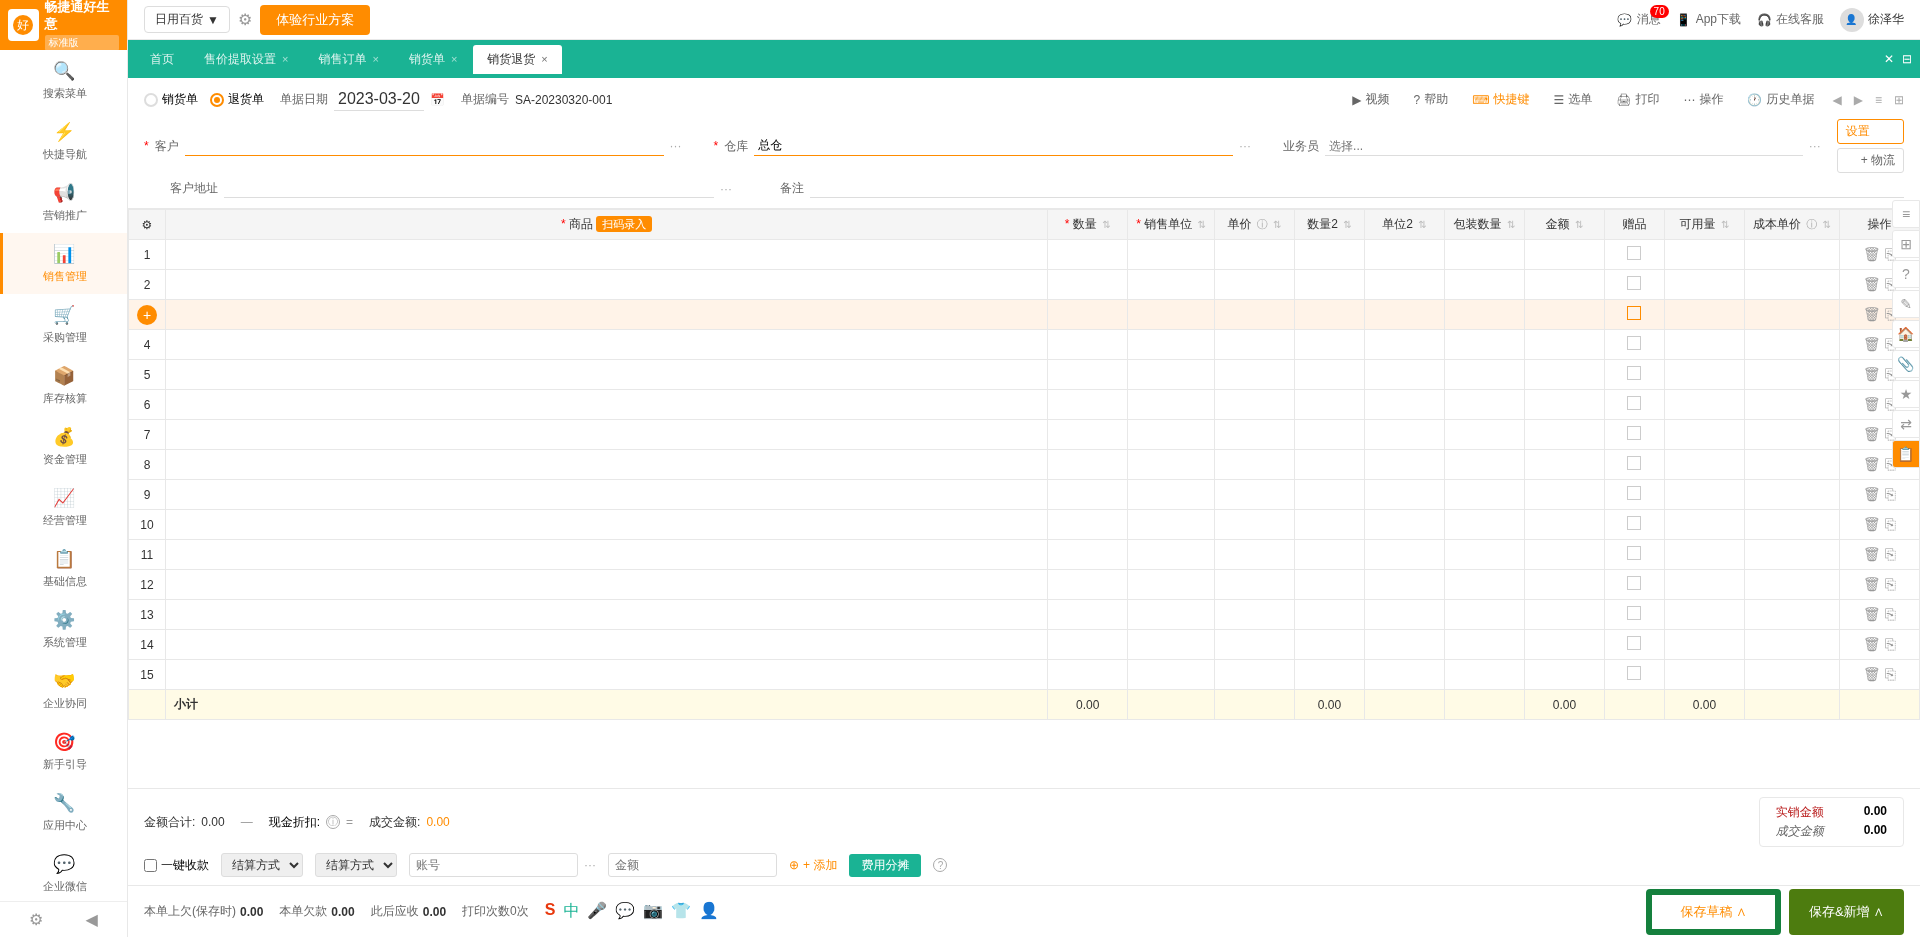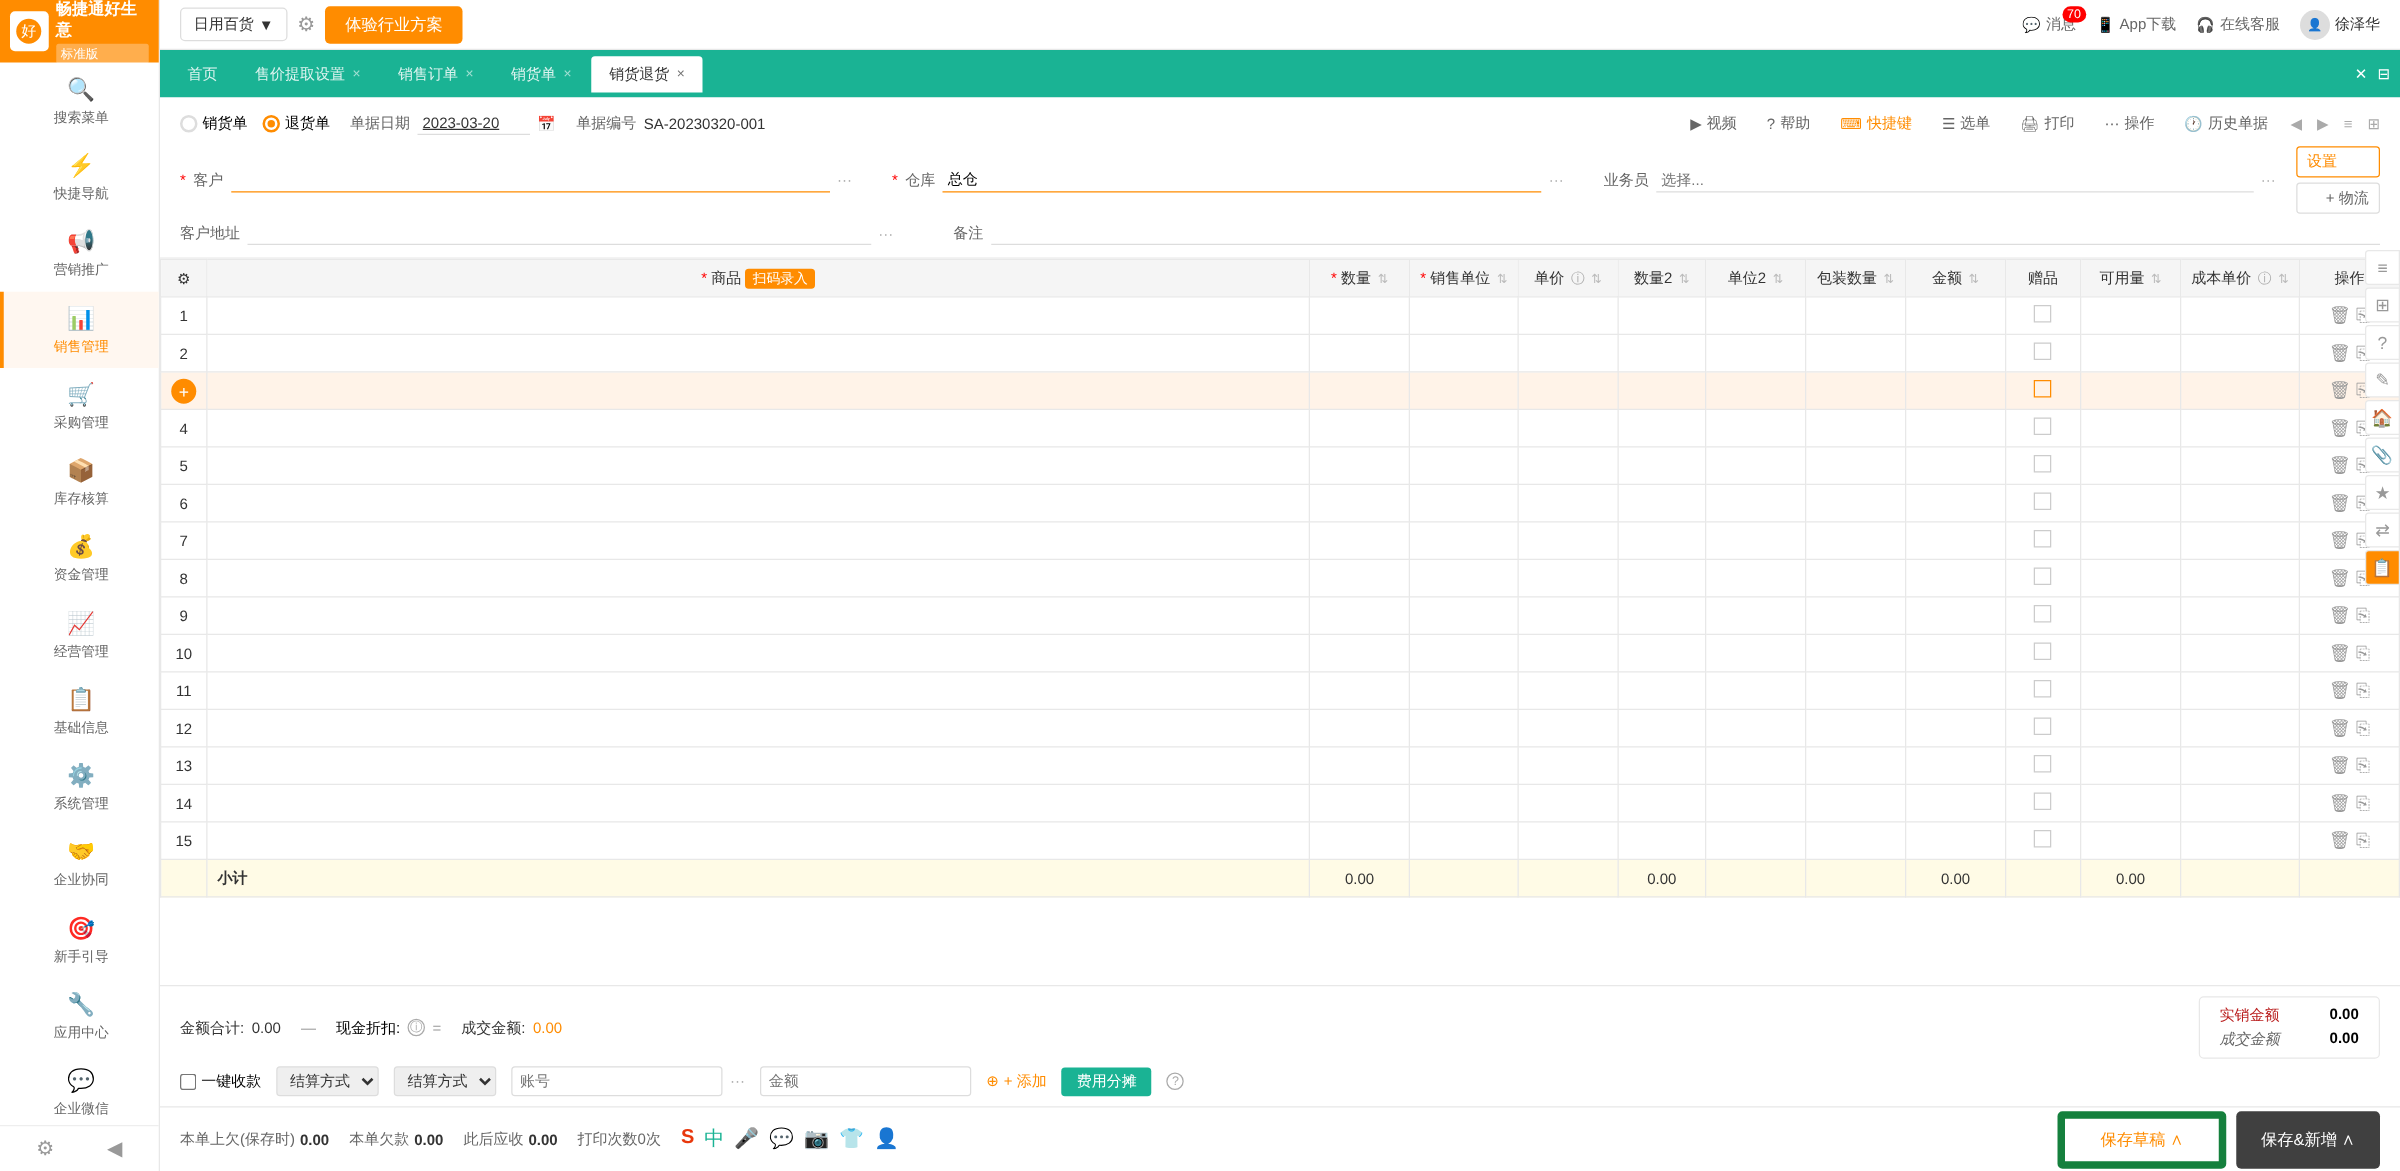--- a/index.html
+++ b/index.html
@@ -109,21 +109,21 @@
 
     
     .action-bar { height: 52px; background: #fff; border-top: 1px solid #e8e8e8; display: flex; align-items: center; justify-content: space-between; padding: 0 16px; flex-shrink: 0; }
     .action-bar-left { display: flex; align-items: center; gap: 16px; color: #666; }
     .action-bar-stat { display: flex; align-items: center; gap: 4px; }
     .action-bar-stat-val { color: #333; font-weight: bold; }
     .action-bar-print { display: flex; align-items: center; gap: 4px; color: #666; }
     .action-bar-icons { display: flex; gap: 8px; }
     .action-bar-right { display: flex; gap: 8px; }
     .btn-draft { background: #fff; border: 6px solid #15803d; color: #ff8c00; padding: 8px 28px; border-radius: 4px; cursor: pointer; font-size: 13px; display: flex; align-items: center; gap: 6px; }
-    .btn-save { background: #404040; border: none; color: #fff; padding: 4px 20px; border-radius: 4px; cursor: pointer; font-size: 13px; display: flex; align-items: center; gap: 6px; }
+    .btn-save { background: #4d7c0f; border: none; color: #fff; padding: 4px 20px; border-radius: 4px; cursor: pointer; font-size: 13px; display: flex; align-items: center; gap: 6px; }
 
     
     .right-sidebar { position: fixed; right: 0; top: 200px; display: flex; flex-direction: column; gap: 2px; z-index: 100; }
     .right-sidebar-item { width: 28px; height: 28px; background: #fff; border: 1px solid #e8e8e8; display: flex; align-items: center; justify-content: center; cursor: pointer; color: #999; font-size: 14px; border-radius: 3px 0 0 3px; }
     .right-sidebar-item.active { background: #ff8c00; color: #fff; }
 
     .form-section { background: #fff; padding: 10px 16px; border-bottom: 1px solid #e8e8e8; }
     .act-btn { display: flex; align-items: center; gap: 3px; padding: 3px 8px; border: 1px solid #ddd; border-radius: 3px; cursor: pointer; color: #ff8c00; background: #fff; font-size: 12px; }
   </style>
 </head>
@@ -275,21 +275,21 @@
             <div class="radio-dot"></div>
             <span>销货单</span>
           </div>
           <div class="radio-item">
             <div class="radio-dot checked"></div>
             <span>退货单</span>
           </div>
         </div>
         <div class="date-field">
           <span style="color:#666;">单据日期</span>
-          <input class="date-input" type="text" style="border-top: none; border-right: none; border-left: none; border-image: initial; border-bottom: 1px solid rgb(221, 221, 221); padding: 2px 4px; font-size: 12px; width: 90px; text-decoration: underline;" value="2023-03-20">
+          <input class="date-input" type="text" style="border-top: none; border-right: none; border-left: none; border-image: initial; border-bottom: 1px solid rgb(221, 221, 221); padding: 2px 4px; font-size: 16px; width: 90px;" value="2023-03-20">
           <span style="color:#aaa; cursor:pointer;">📅</span>
         </div>
         <div class="bill-no">
           <span class="bill-no-label">单据编号</span>
           <span class="bill-no-value">SA-20230320-001</span>
         </div>
         <div style="margin-left:auto; display:flex; align-items:center; gap:12px;">
           <div class="toolbar-btn">
             <span>▶</span>
             <span>视频</span>
@@ -342,21 +342,21 @@
           <span style="color:#666;">业务员</span>
           <input type="text" style="flex: 1 1 0%; border-top: none; border-right: none; border-left: none; border-image: initial; border-bottom: 1px solid rgb(221, 221, 221); padding: 2px 4px; outline: none;" placeholder="选择...">
           <span style="color:#aaa; cursor:pointer;">···</span>
         </div>
         <div style="display:flex; flex-direction:column; gap:4px; margin-left:16px;">
           <button class="act-btn" style="color:#ff8c00; border-color:#ff8c00;">设置</button>
           <button class="act-btn" style="color:#666;padding-left:23px;">+ 物流</button>
         </div>
       </div>
 
-      <div style="display:flex; align-items:flex-end; gap:16px;">
+      <div style="display:flex; align-items:flex-end; gap:16px;margin-left:26px;">
         <div style="flex:1; display:flex; align-items:center; gap:6px; padding-right:16px;">
           <span style="color:#666;">客户地址</span>
           <input type="text" style="flex: 1 1 0%; border-top: none; border-right: none; border-left: none; border-image: initial; border-bottom: 1px solid rgb(221, 221, 221); padding: 2px 4px; outline: none;">
           <span style="color:#aaa; cursor:pointer;">···</span>
         </div>
         <div style="flex:2; display:flex; align-items:center; gap:6px; padding-left:16px;">
           <span style="color:#666;">备注</span>
           <input type="text" style="flex: 1 1 0%; border-top: none; border-right: none; border-left: none; border-image: initial; border-bottom: 1px solid rgb(221, 221, 221); padding: 2px 4px; outline: none;">
         </div>
       </div>

